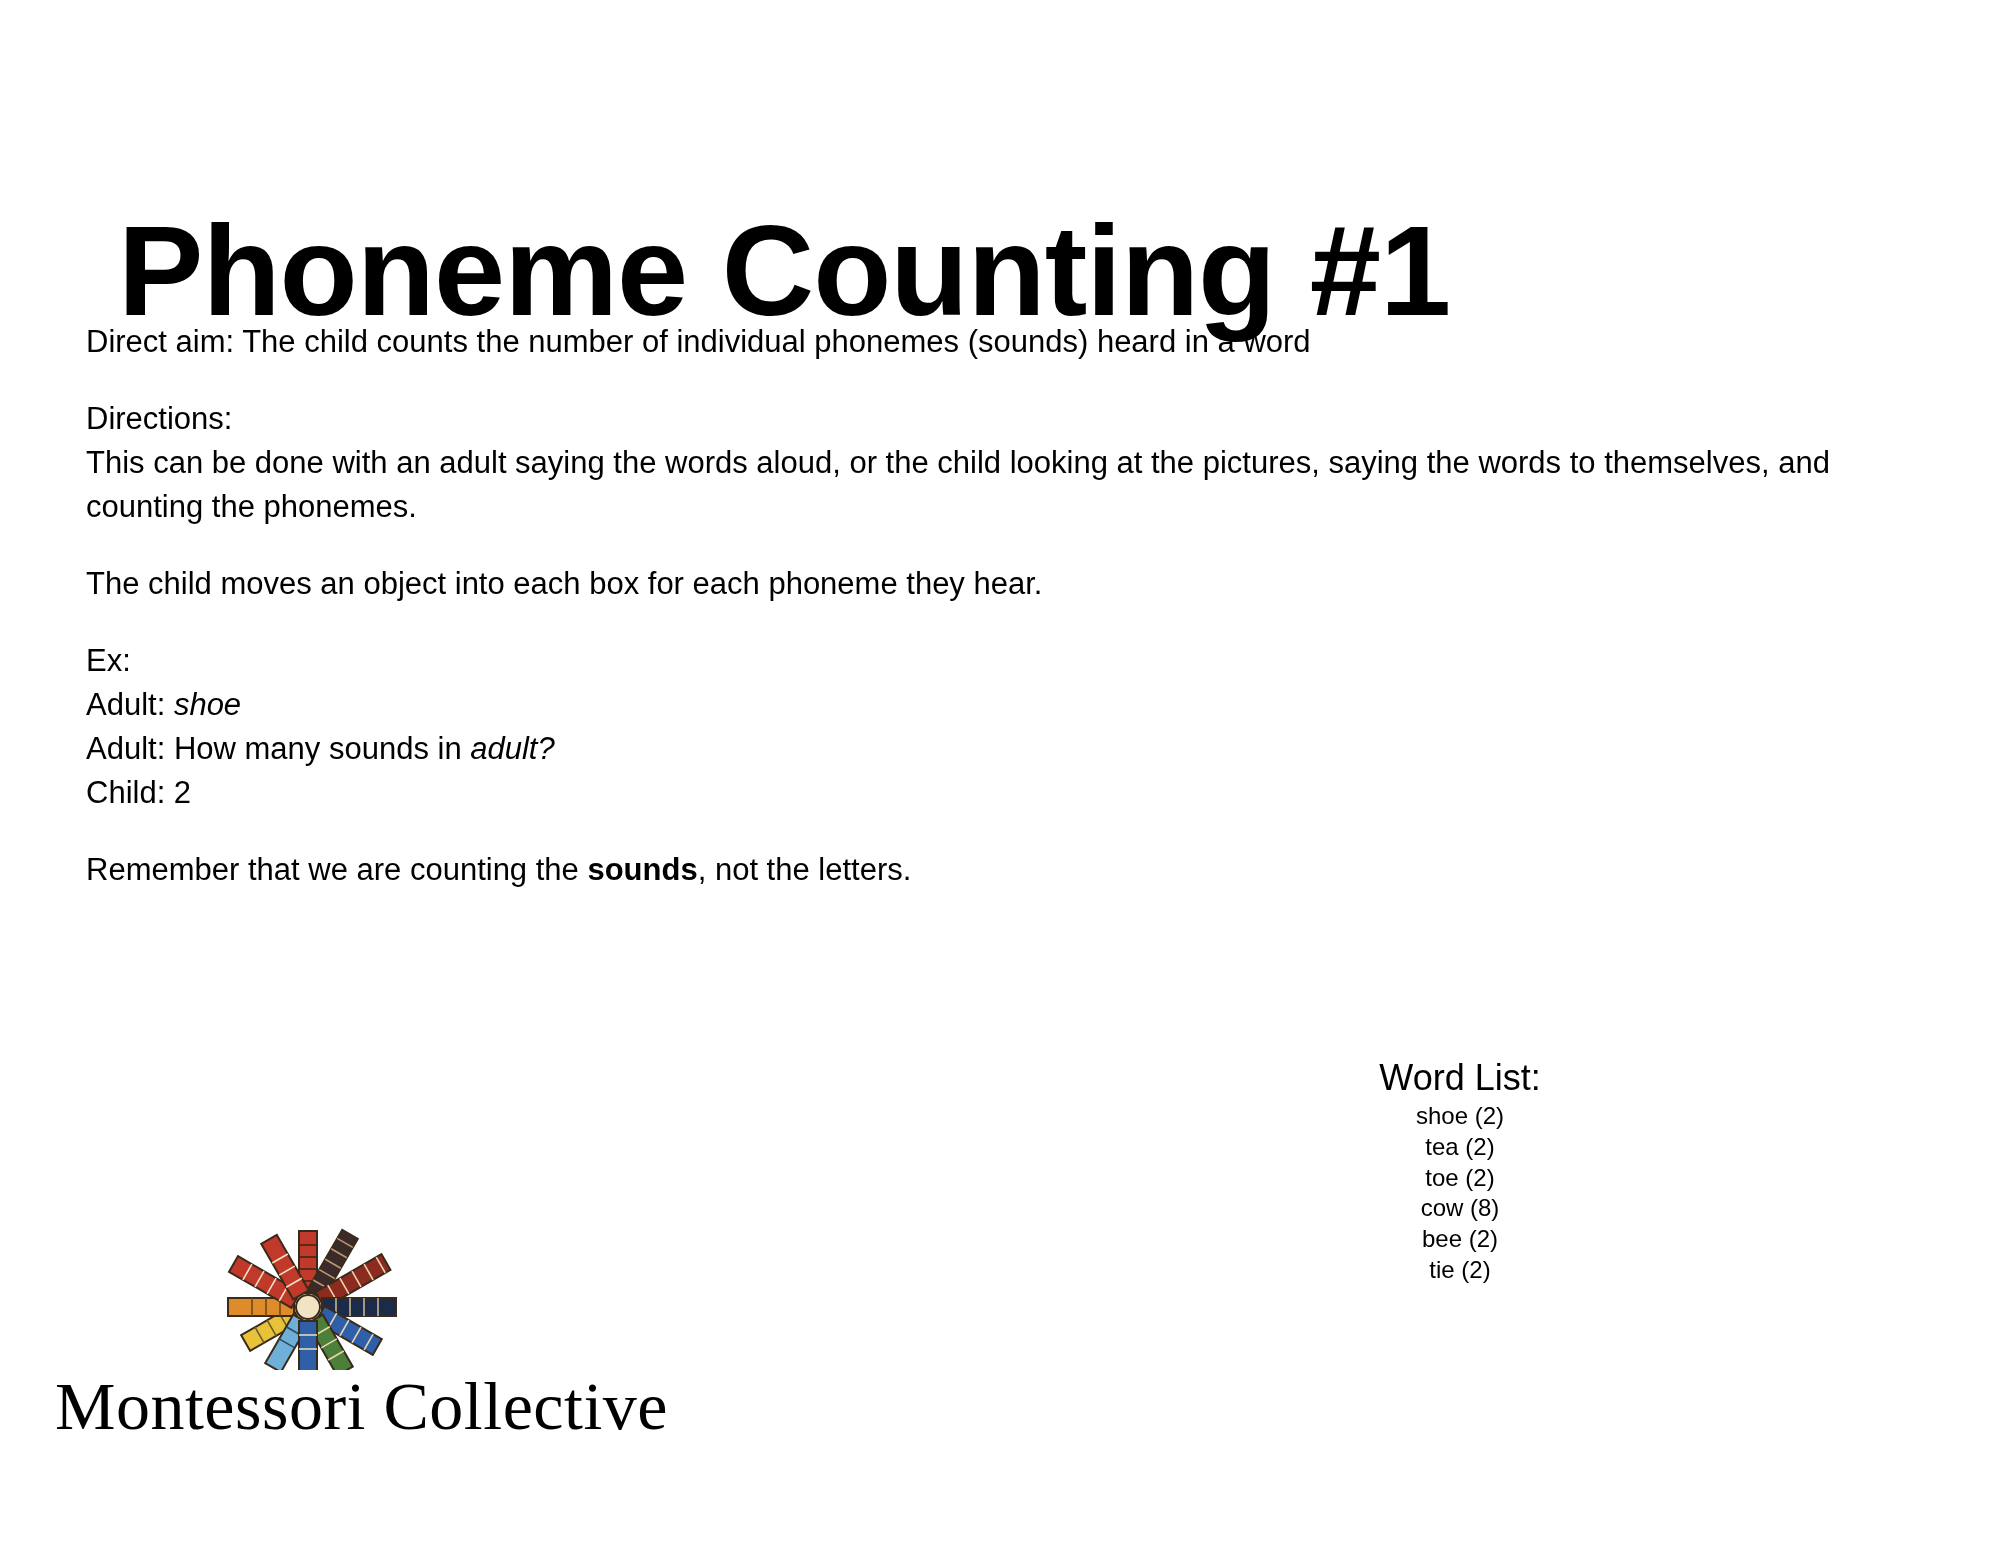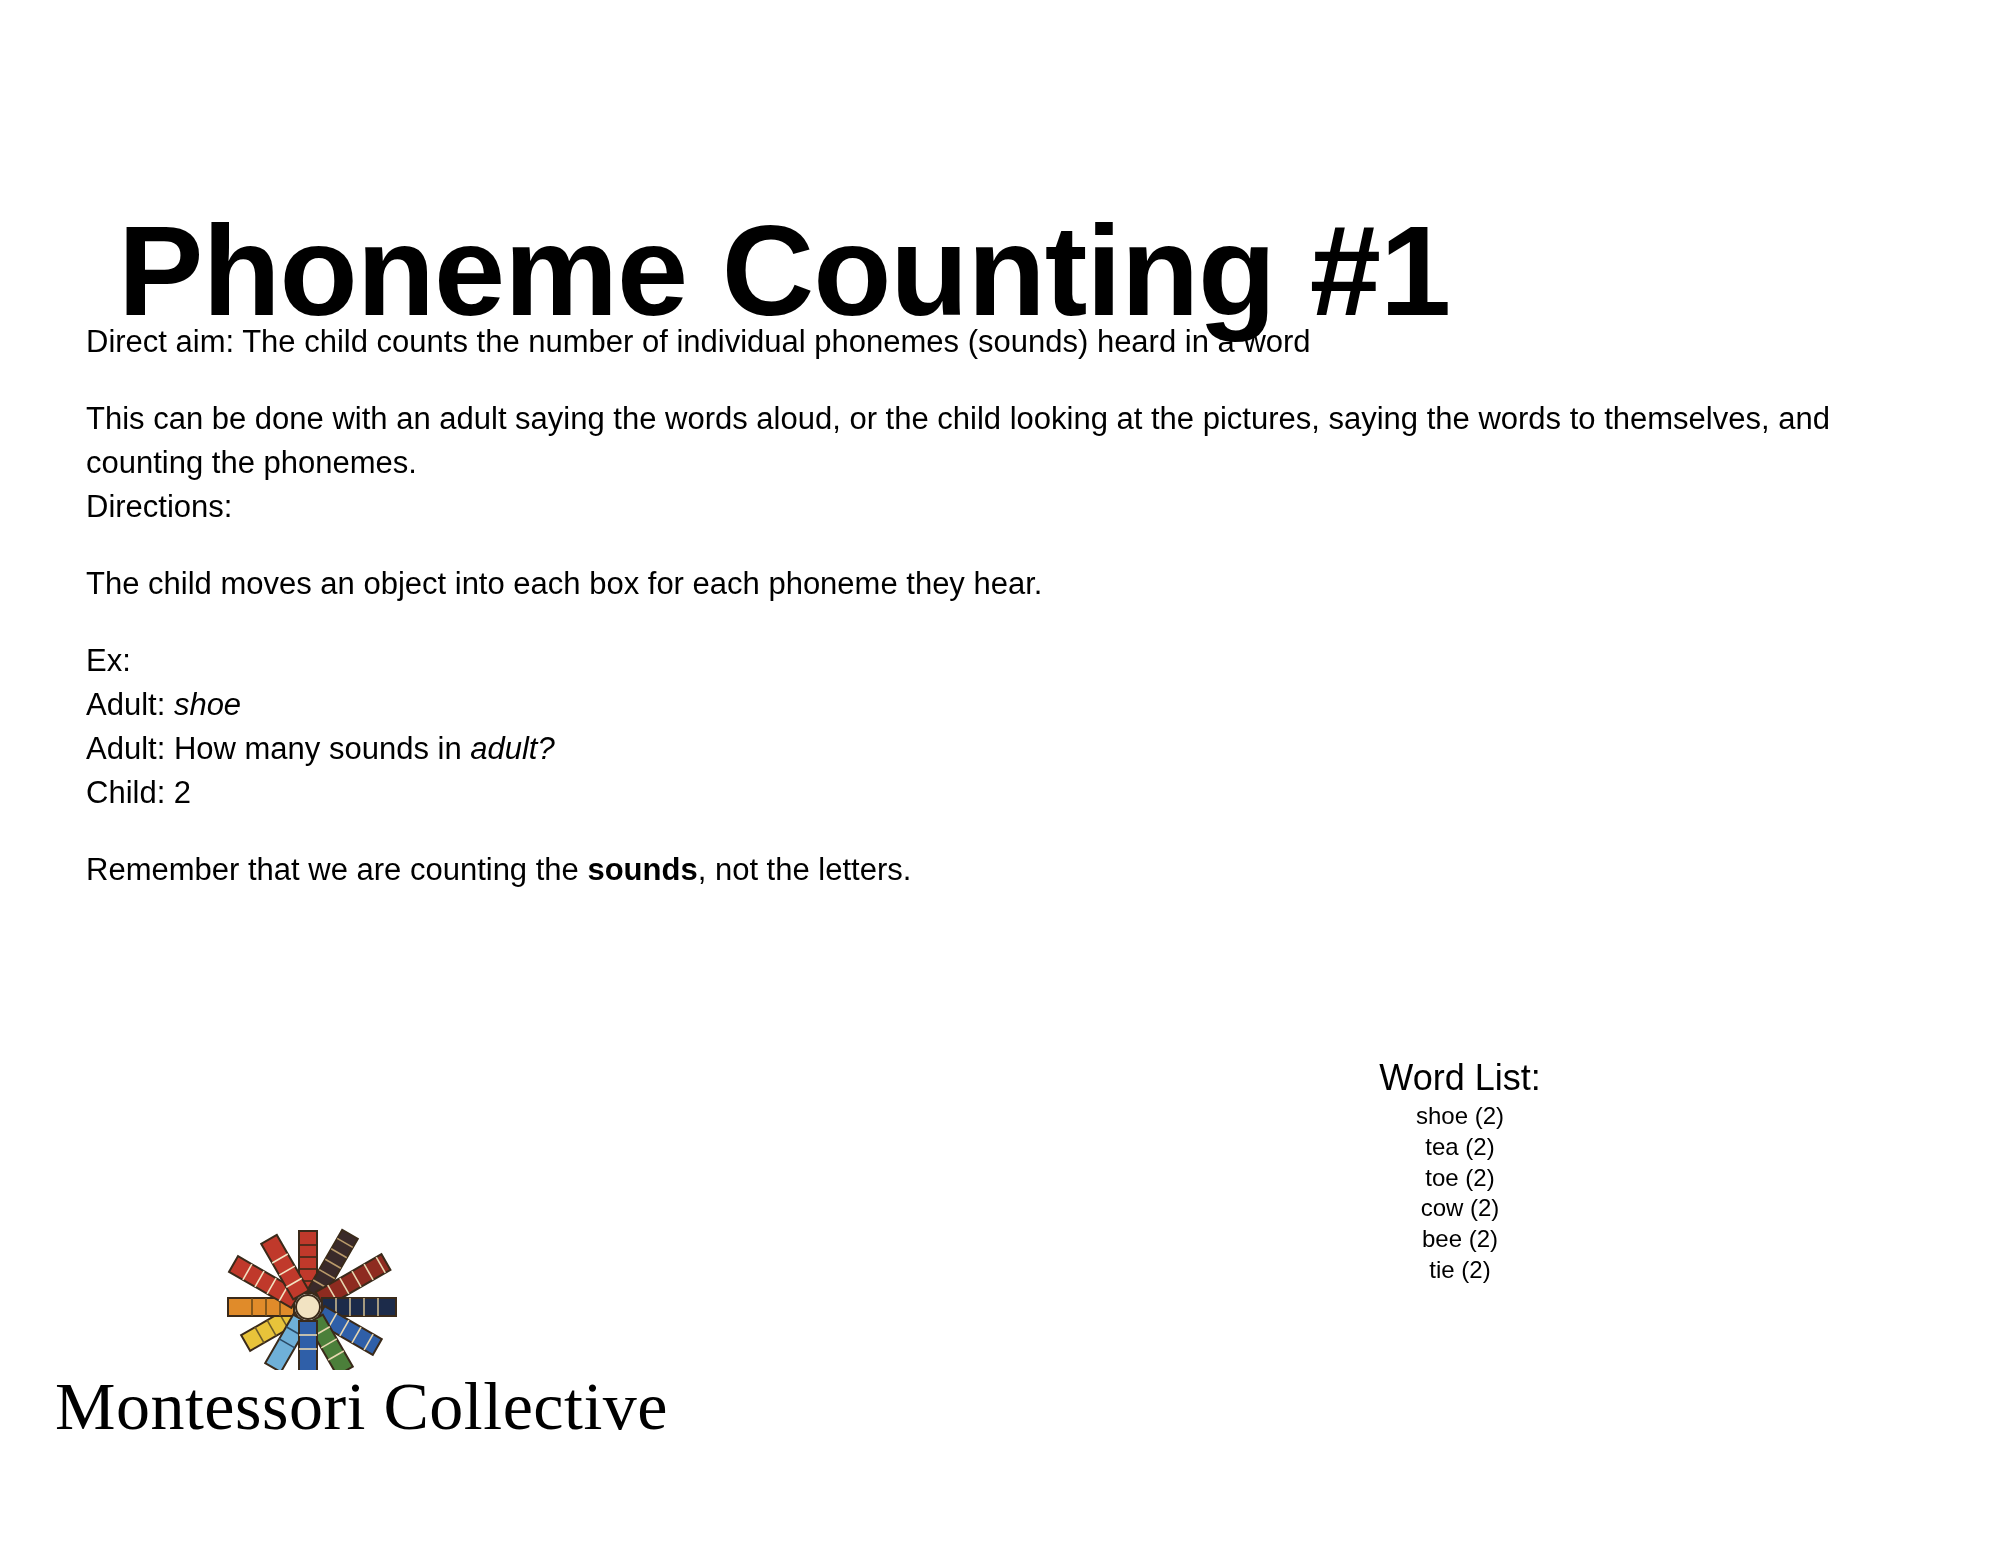--- a/index.html
+++ b/index.html
@@ -101,39 +101,39 @@
 </head>
 <body>
 
 <div class="page">
 
   <h1 class="title">Phoneme Counting #1</h1>
 
   <div class="body-text">
     <p>Direct aim: The child counts the number of individual phonemes (sounds) heard in a word</p>
     <div class="spacer"></div>
+    <p>Directions:</p>
     <p>This can be done with an adult saying the words aloud, or the child looking at the pictures, saying the words to themselves, and counting the phonemes.</p>
-    <p>Directions:</p>
     <div class="spacer"></div>
     <p>The child moves an object into each box for each phoneme they hear.</p>
     <div class="spacer"></div>
     <p>Ex:</p>
     <p><span>Adult: </span><span class="ital">shoe</span></p>
     <p><span>Adult: How many sounds in </span><span class="ital">adult?</span></p>
     <p>Child: 2</p>
     <div class="spacer"></div>
     <p><span>Remember that we are counting the </span><span class="bolditalic">sounds</span><span>, not the letters.</span></p>
   </div>
 
   <div class="word-list">
     <div class="wl-title">Word List:</div>
     <div class="wl-item">shoe (2)</div>
     <div class="wl-item">tea (2)</div>
     <div class="wl-item">toe (2)</div>
-    <div class="wl-item">cow (2)</div>
+    <div class="wl-item">cow (8)</div>
     <div class="wl-item">bee (2)</div>
     <div class="wl-item">tie (2)</div>
   </div>
 
   <div class="logo-wrap">
     <div class="logo-mark">
       <svg viewBox="0 0 230 175" width="230" height="175" xmlns="http://www.w3.org/2000/svg">
         <g>
 
           <g transform="translate(113,112)">

